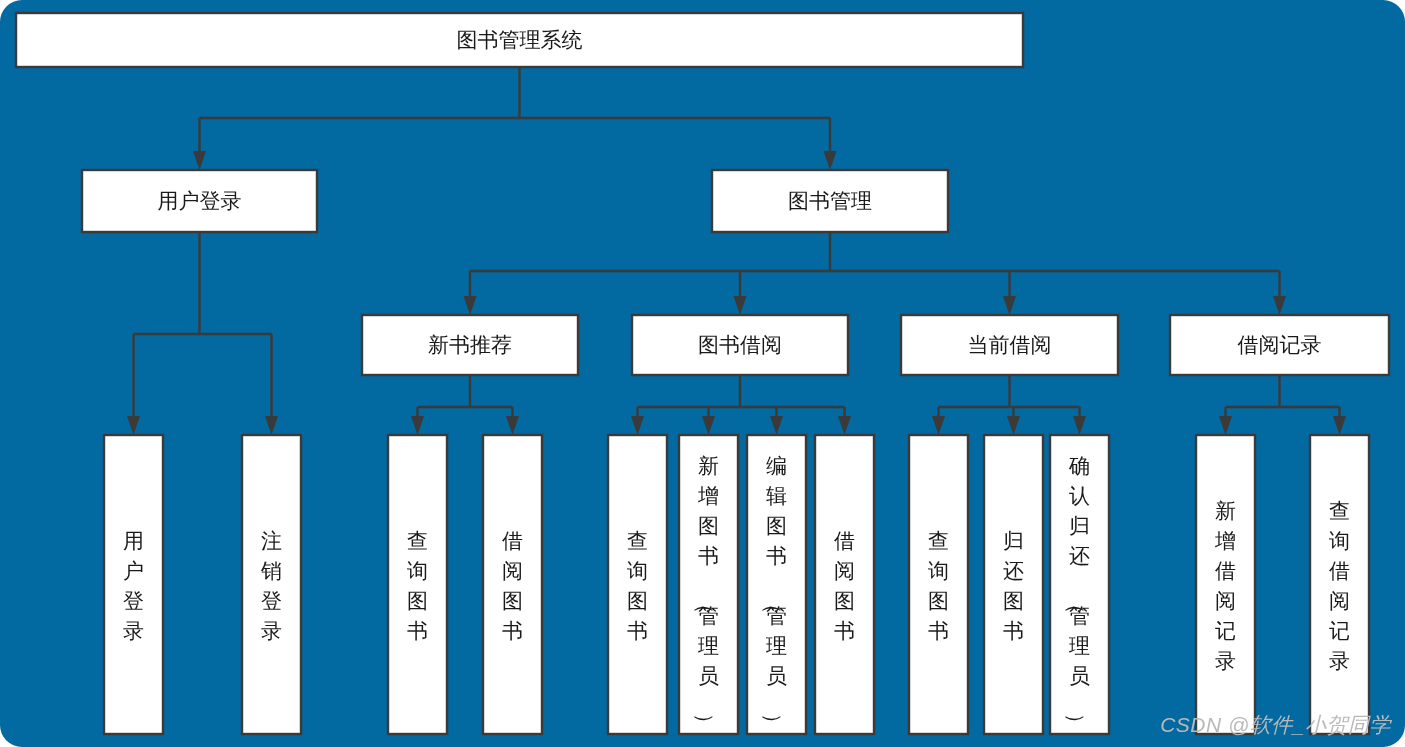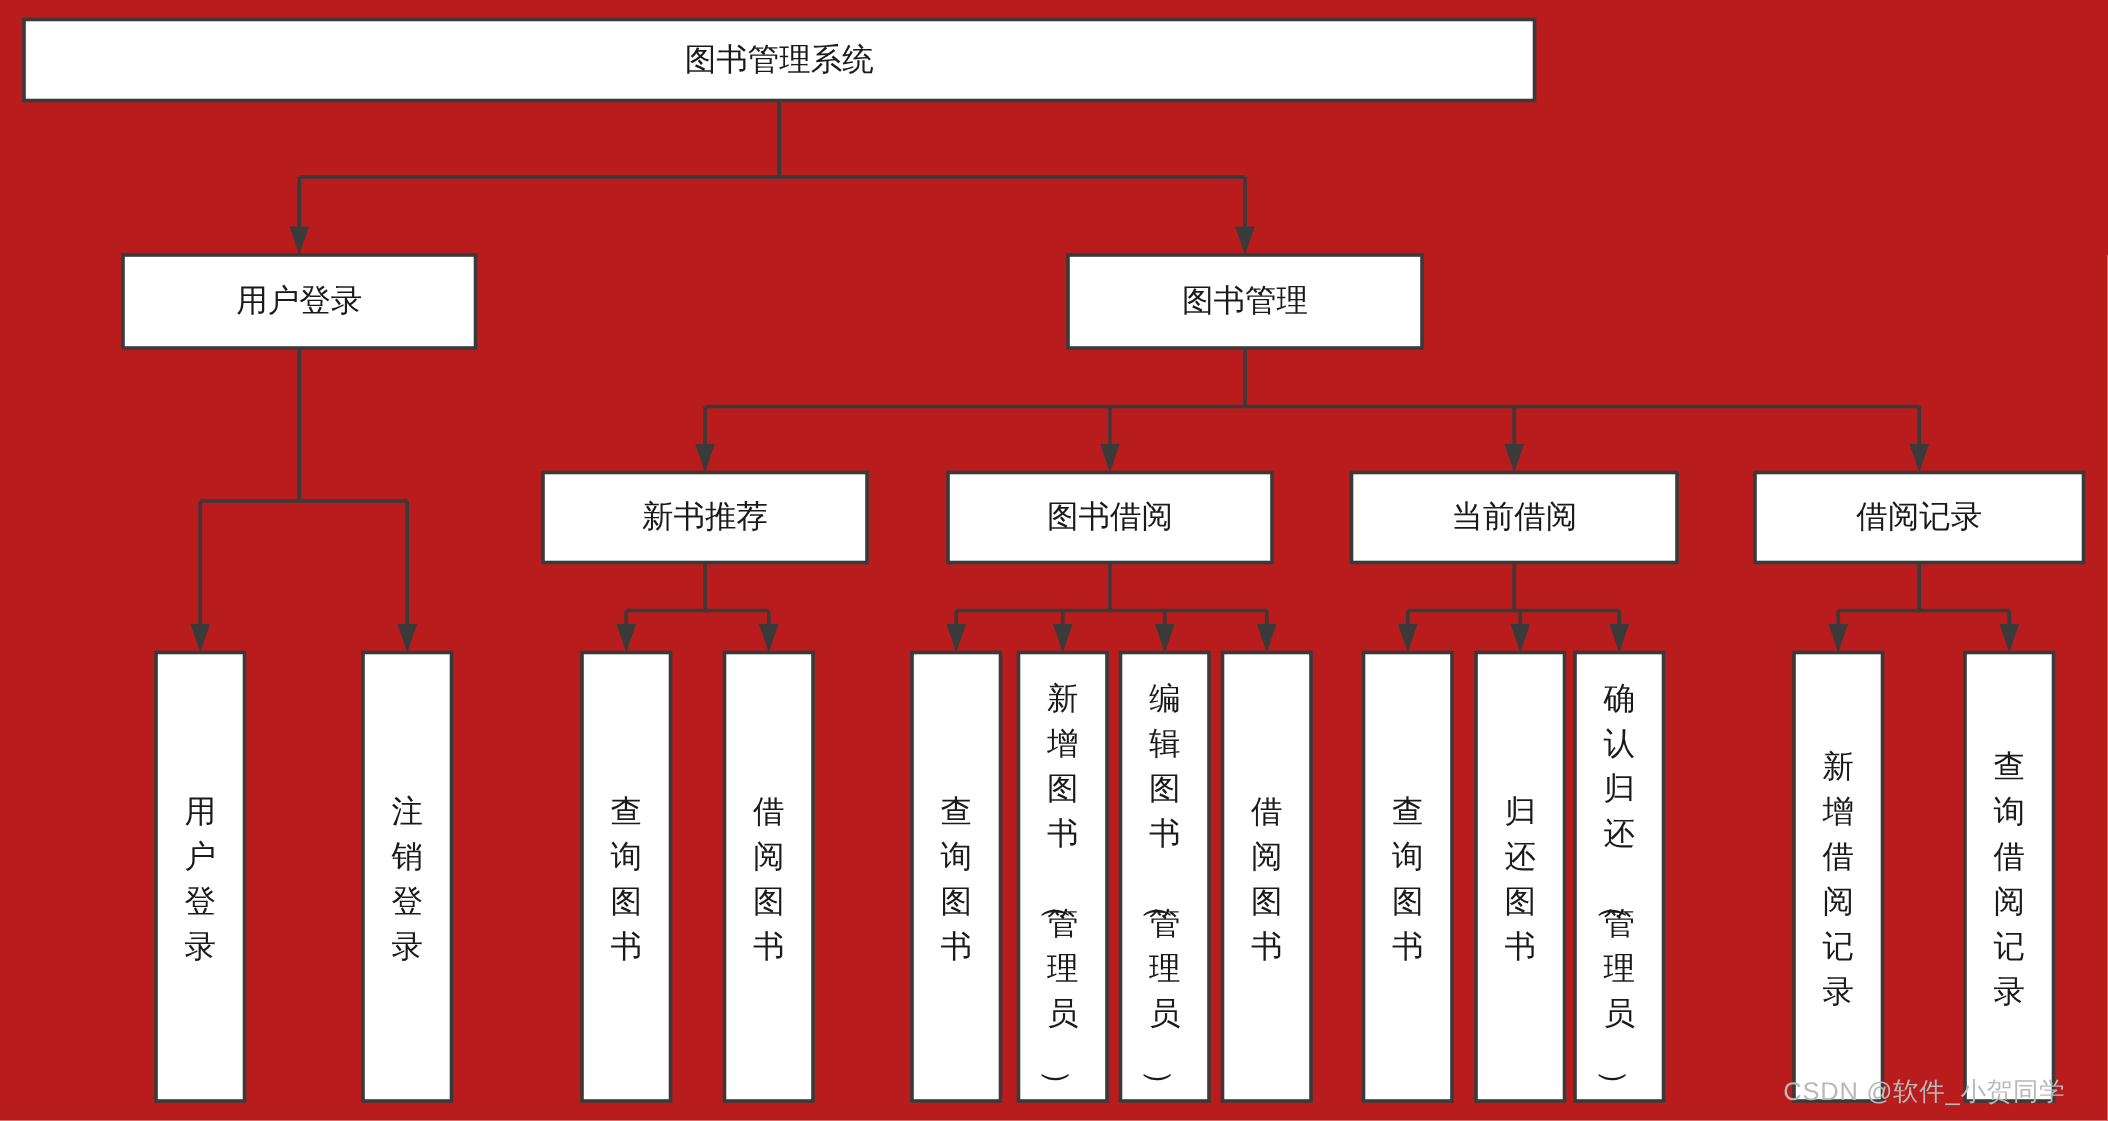--- a/index.html
+++ b/index.html
@@ -12,21 +12,22 @@
     width: 1405px;
     height: 747px;
     font-family: "Liberation Sans", "DejaVu Sans", sans-serif;
     overflow: hidden;
     position: relative;
   }
   #diagram-root {
     position: relative;
     width: 1405px;
     height: 747px;
-    background: #b91c1c;
+    background: #0369a1;
+    border-radius: 22px;
   }
   svg#tree-svg {
     position: absolute;
     left: 0;
     top: 0;
     width: 1405px;
     height: 747px;
     display: block;
   }
   .node-box {
@@ -52,28 +53,29 @@
     dominant-baseline: middle;
   }
   .node-label-vertical {
     fill: #1a1a1a;
     font-family: "Liberation Sans", "DejaVu Sans", sans-serif;
     font-size: 21px;
     text-anchor: middle;
   }
   .watermark {
     position: absolute;
-    right: 28px;
+    right: 14px;
     bottom: 8px;
     font-family: "Liberation Sans", "DejaVu Sans", sans-serif;
-    font-size: 17px;
+    font-size: 21px;
     color: #b9b9b9;
     letter-spacing: 0.5px;
     white-space: nowrap;
     user-select: none;
+    font-style: italic;
   }
 </style>
 </head>
 <body>
 
 <div id="diagram-root">
   <svg id="tree-svg" viewBox="0 0 1405 747" xmlns="http://www.w3.org/2000/svg">
     <g id="edges-layer">
         <g>
           <path class="connector" d="M 519.5 67 L 519.5 118"></path>

